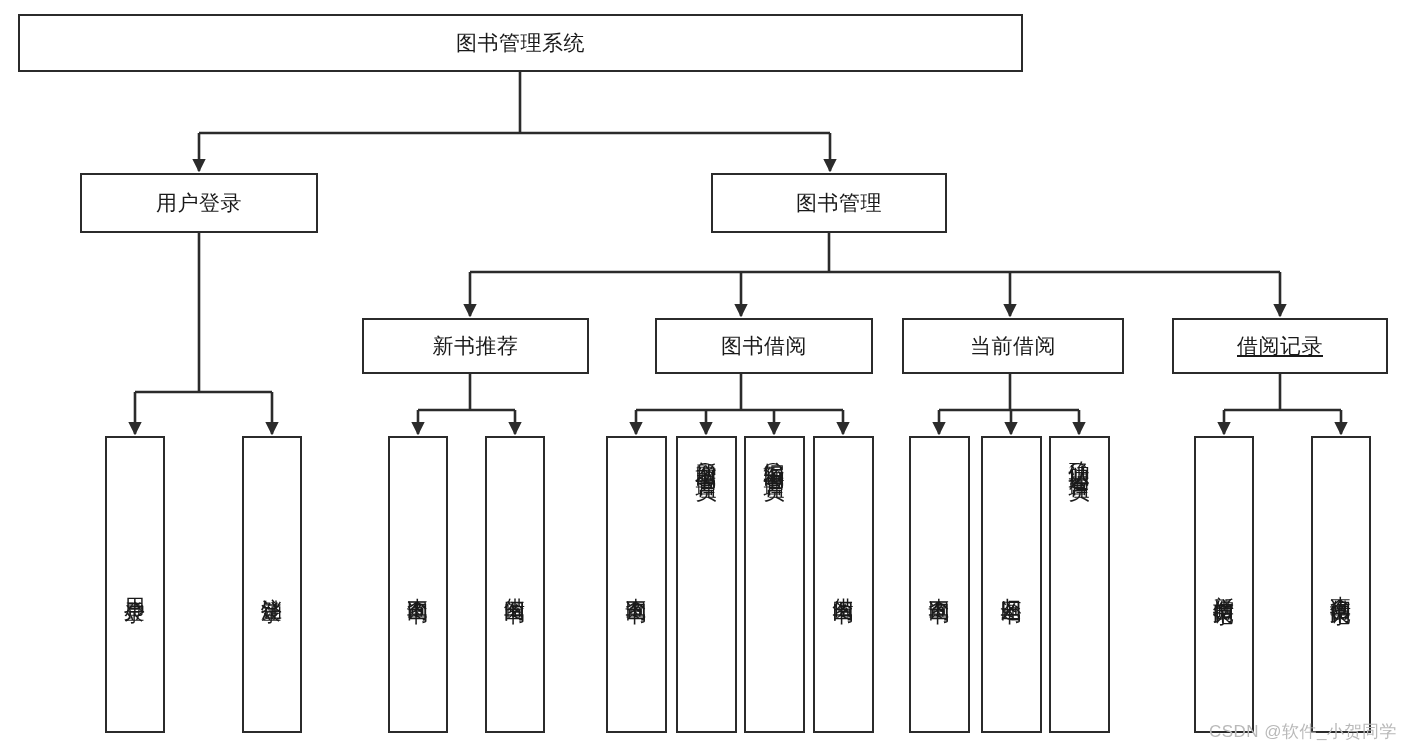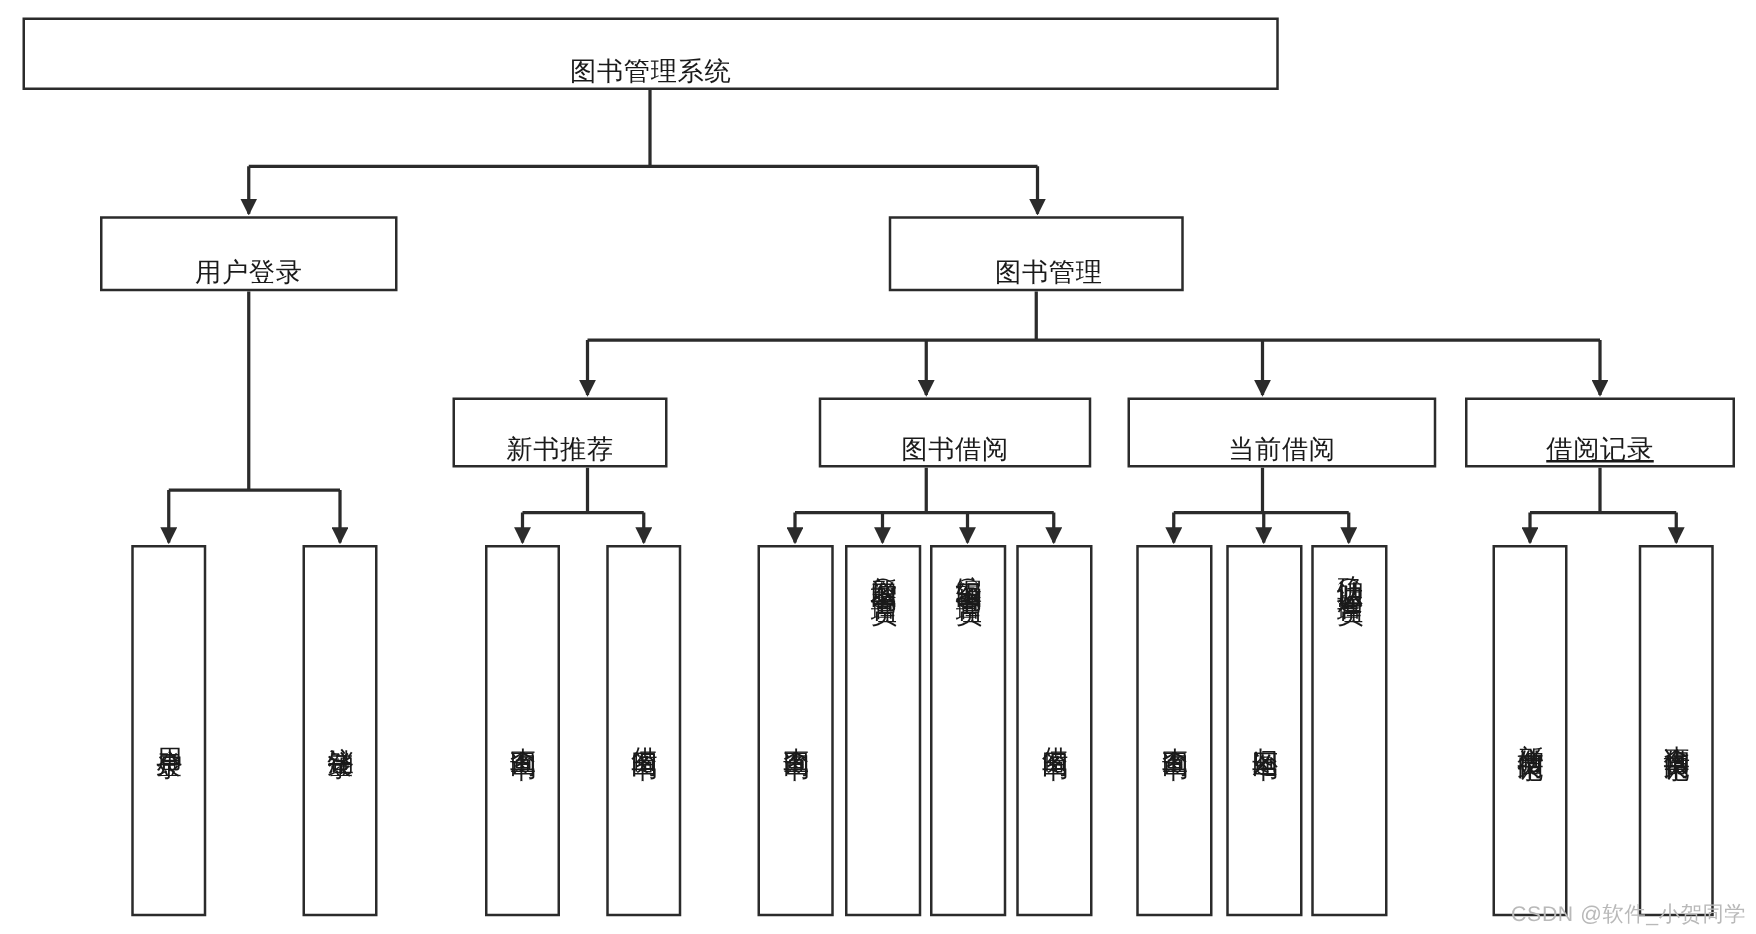--- a/index.html
+++ b/index.html
@@ -26,21 +26,21 @@
     width: 1405px;
     height: 747px;
     pointer-events: none;
   }
   .node {
     position: absolute;
     box-sizing: border-box;
     border: 2px solid #2b2b2b;
     background: #ffffff;
     display: flex;
-    align-items: flex-end;
+    align-items: center;
     justify-content: center;
     color: #1a1a1a;
   }
   .node .label {
     display: block;
     text-align: center;
     line-height: 1.12;
     white-space: pre;
   }
   .node.horizontal .label {
@@ -135,27 +135,27 @@
     <span class="label">图书管理系统</span>
   </div>
 
   <div class="node horizontal" id="node-l2-0" style="left: 80px; top: 173px; width: 238px; height: 60px;">
     <span class="label">用户登录</span>
   </div>
   <div class="node horizontal" id="node-l2-1" style="left: 711px; top: 173px; width: 236px; height: 60px; padding-left: 20px;">
     <span class="label">图书管理</span>
   </div>
 
-  <div class="node horizontal" id="node-l3-0" style="left: 362px; top: 318px; width: 172px; height: 56px;">
+  <div class="node horizontal" id="node-l3-0" style="left: 362px; top: 318px; width: 227px; height: 56px;">
     <span class="label">新书推荐</span>
   </div>
   <div class="node horizontal" id="node-l3-1" style="left: 655px; top: 318px; width: 218px; height: 56px;">
     <span class="label">图书借阅</span>
   </div>
-  <div class="node horizontal" id="node-l3-2" style="left: 902px; top: 318px; width: 247px; height: 56px;">
+  <div class="node horizontal" id="node-l3-2" style="left: 902px; top: 318px; width: 222px; height: 56px;">
     <span class="label">当前借阅</span>
   </div>
   <div class="node horizontal" id="node-l3-3" style="left: 1172px; top: 318px; width: 216px; height: 56px; text-decoration: underline;">
     <span class="label">借阅记录</span>
   </div>
 
   <div class="node vertical vcenter" id="node-leaf-0" style="left: 105px; top: 436px; width: 60px; height: 297px;">
     <span class="label">用户登录</span>
   </div>
   <div class="node vertical vcenter" id="node-leaf-1" style="left: 242px; top: 436px; width: 60px; height: 297px;">

